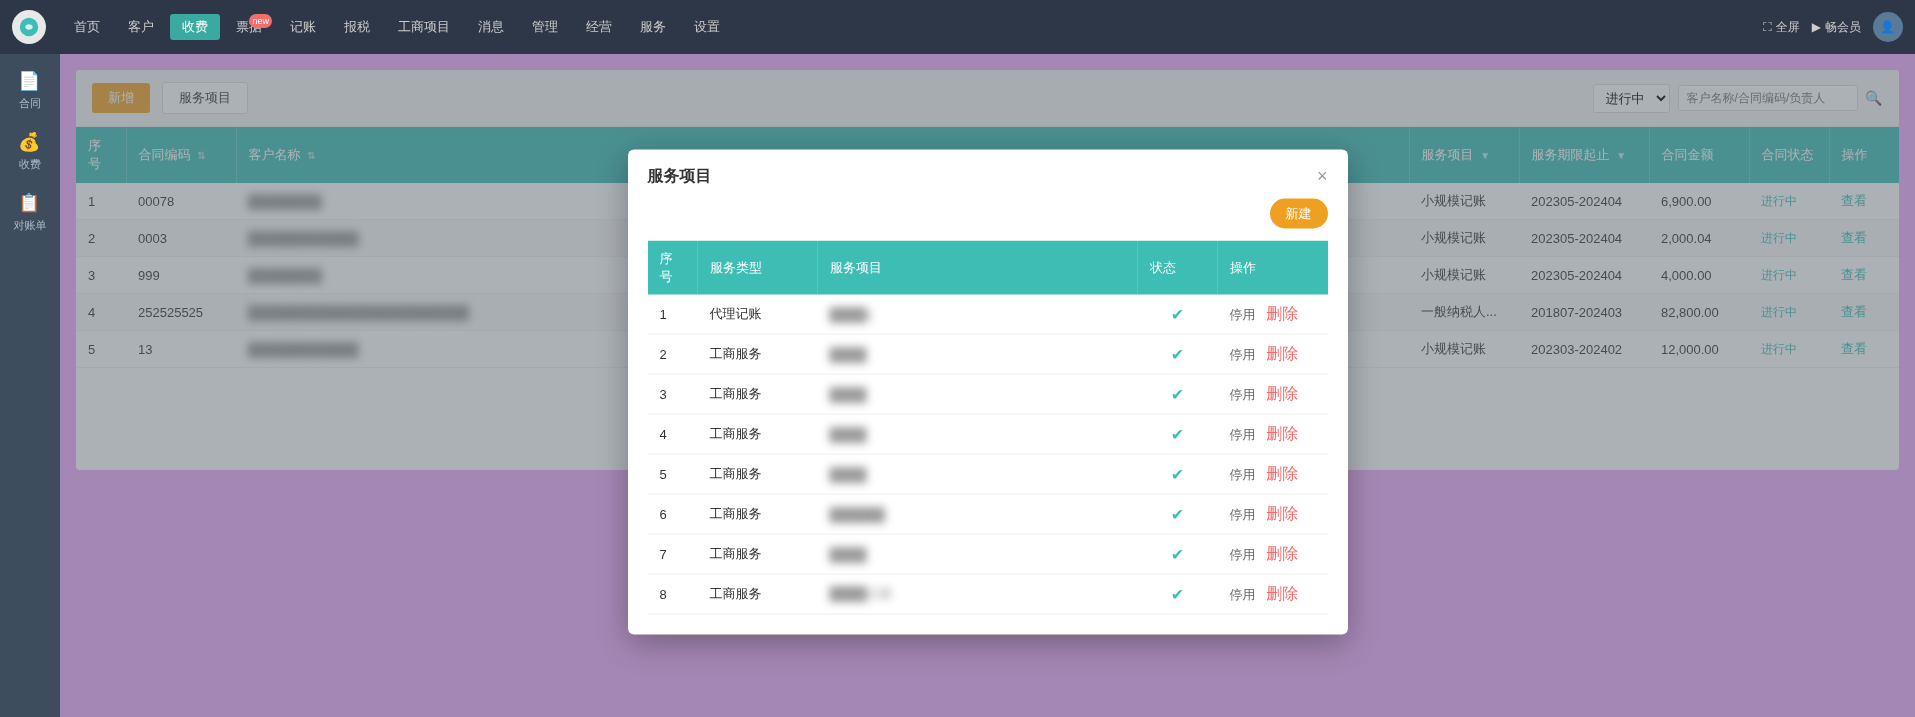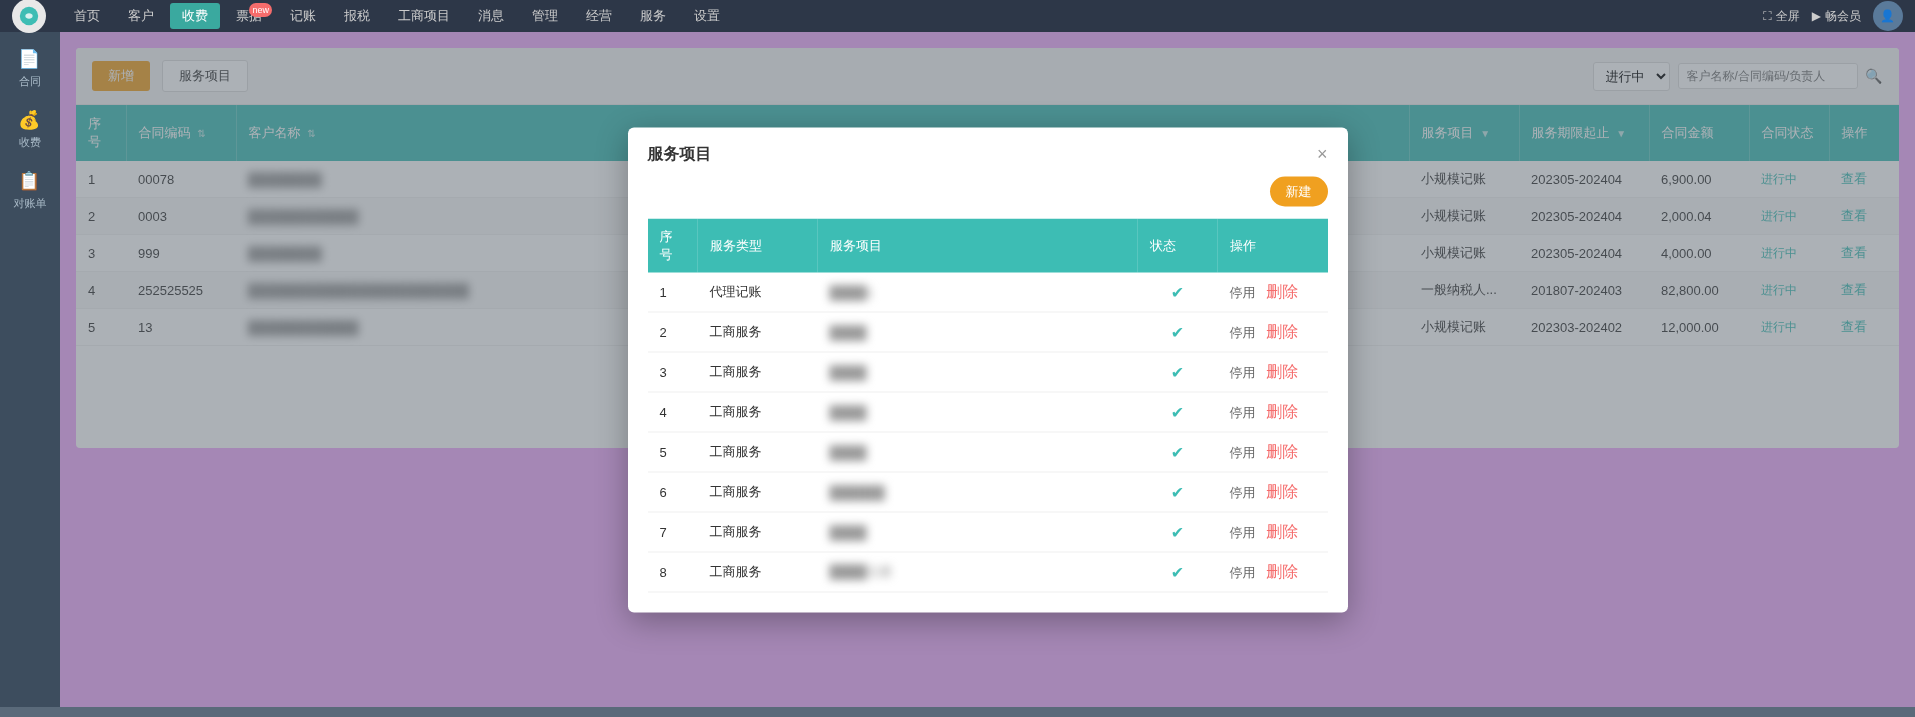--- a/index.html
+++ b/index.html
@@ -1,21 +1,21 @@
 <!DOCTYPE html>
 <html><head>
   <meta charset="utf-8">
   <style>
     * { box-sizing: border-box; margin: 0; padding: 0; }
     body { font-family: "Microsoft YaHei", "PingFang SC", sans-serif; font-size: 13px; background: #5a6a7a; }
 
     
     .top-nav {
       display: flex; align-items: center;
-      background: #2d3748; height: 32px; padding: 0 12px;
+      background: #2d3748; height: 54px; padding: 0 12px;
       color: #ccc; position: relative; z-index: 100;
     }
     .top-nav .logo {
       width: 34px; height: 34px; border-radius: 50%;
       background: #e8e8e8; display: flex; align-items: center; justify-content: center;
       margin-right: 16px; flex-shrink: 0;
     }
     .top-nav .logo svg { width: 22px; height: 22px; }
     .top-nav .nav-items { display: flex; gap: 4px; flex: 1; }
     .top-nav .nav-item {

